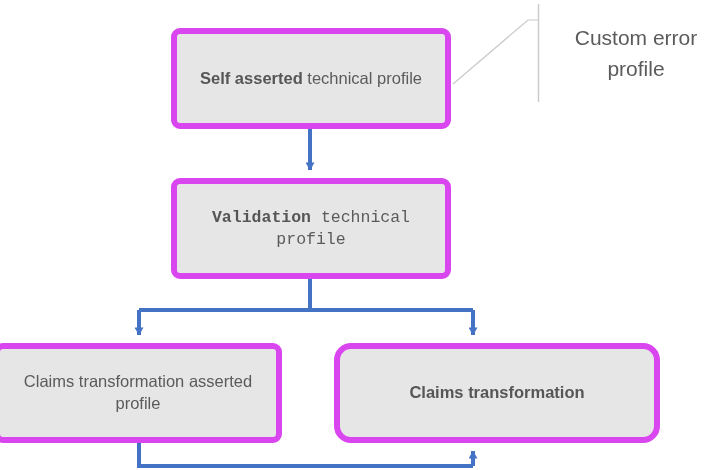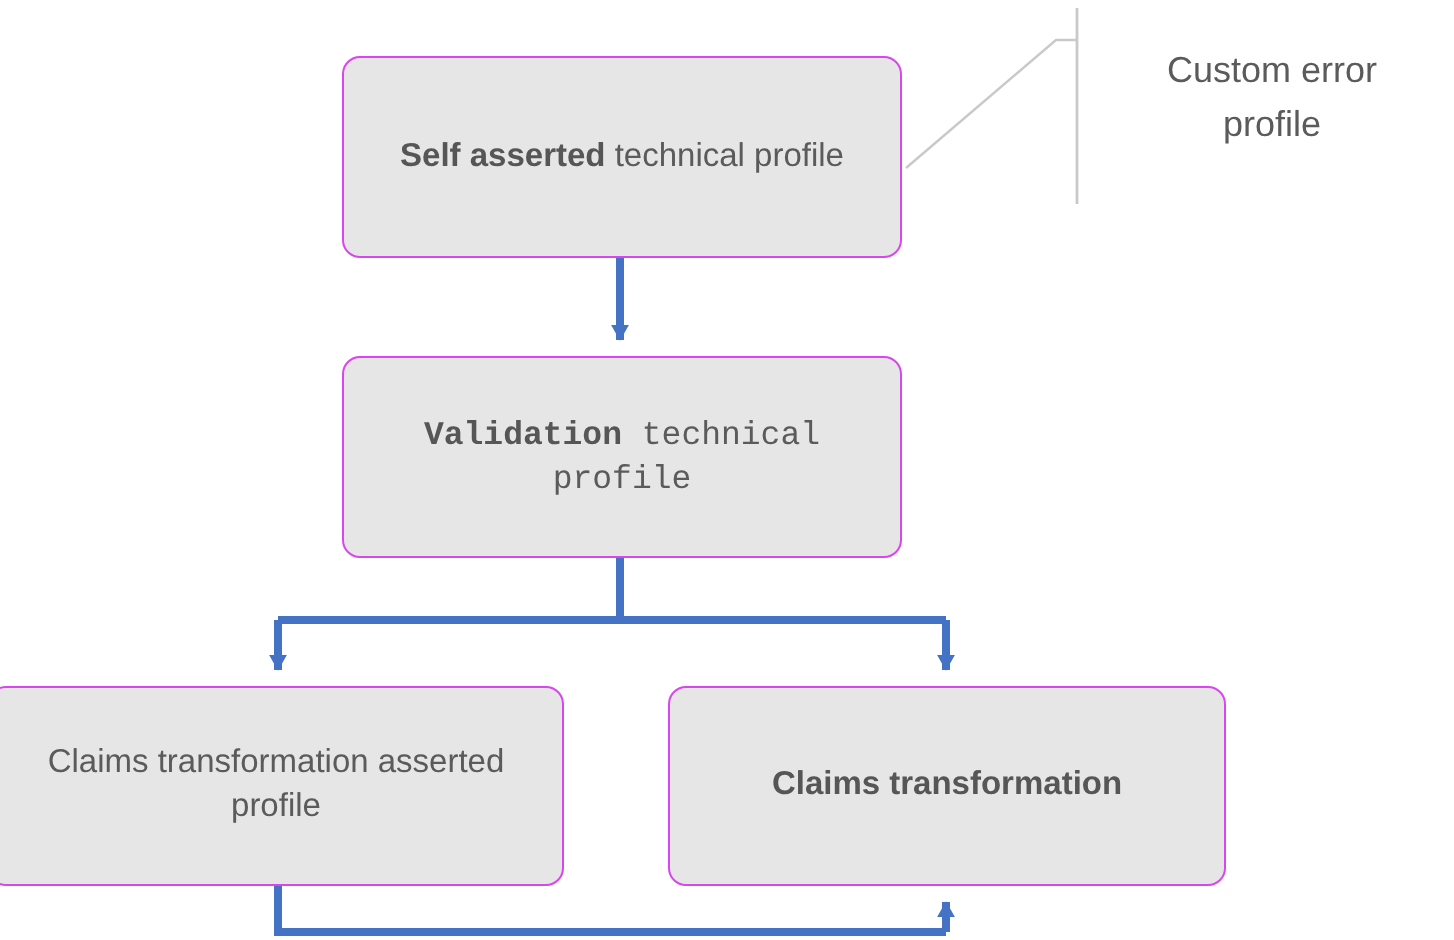--- a/index.html
+++ b/index.html
@@ -28,21 +28,21 @@
     width: 727px;
     height: 470px;
     pointer-events: none;
   }
 
   
   .node {
     position: absolute;
     box-sizing: border-box;
     background: #E7E6E6;
-    border: 1px solid #d946ef;
+    border: 6px solid #d946ef;
     border-radius: 9px;
     display: flex;
     align-items: center;
     justify-content: center;
     text-align: center;
     color: #5B5B5B;
     font-size: 16.5px;
     line-height: 1.32;
     padding: 4px 12px;
   }
@@ -70,33 +70,34 @@
   }
   #node-claims-transformation-tp {
     left: -6px;
     top: 343px;
     width: 288px;
     height: 100px;
   }
   #node-claims-transformation {
     left: 334px;
     top: 343px;
-    width: 279px;
+    width: 326px;
     height: 100px;
+    border-radius: 17px;
   }
 
   
   #callout-text {
     position: absolute;
     left: 552px;
     top: 22px;
     width: 168px;
     text-align: center;
     color: #5B5B5B;
-    font-size: 18px;
+    font-size: 21px;
     line-height: 1.48;
   }
 </style>
 </head>
 <body>
 
 <div id="diagram-root">
 
   <svg id="connector-layer" viewBox="0 0 727 470" width="727" height="470" xmlns="http://www.w3.org/2000/svg">
 

